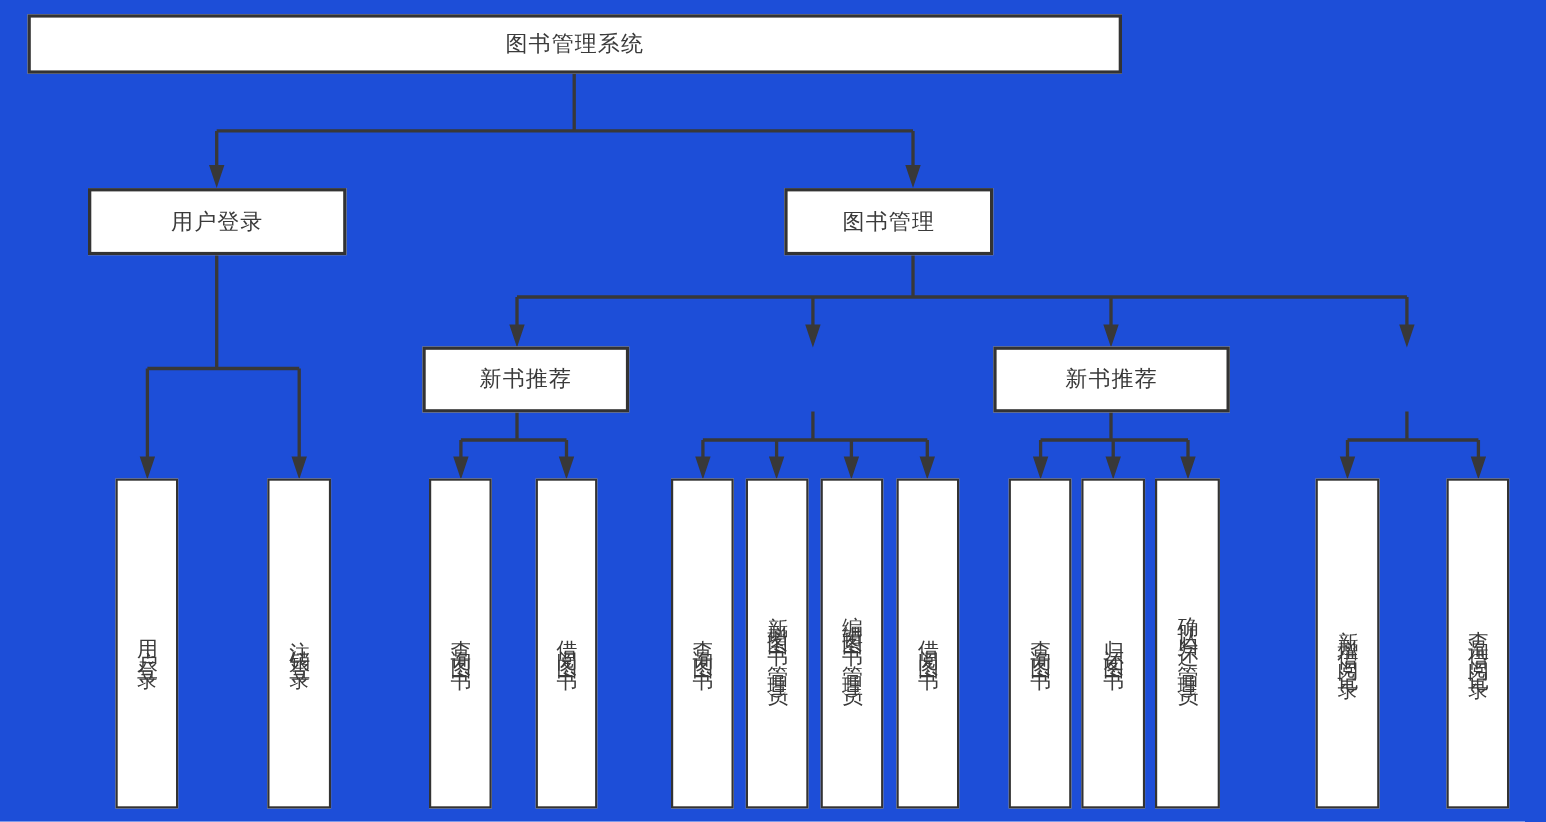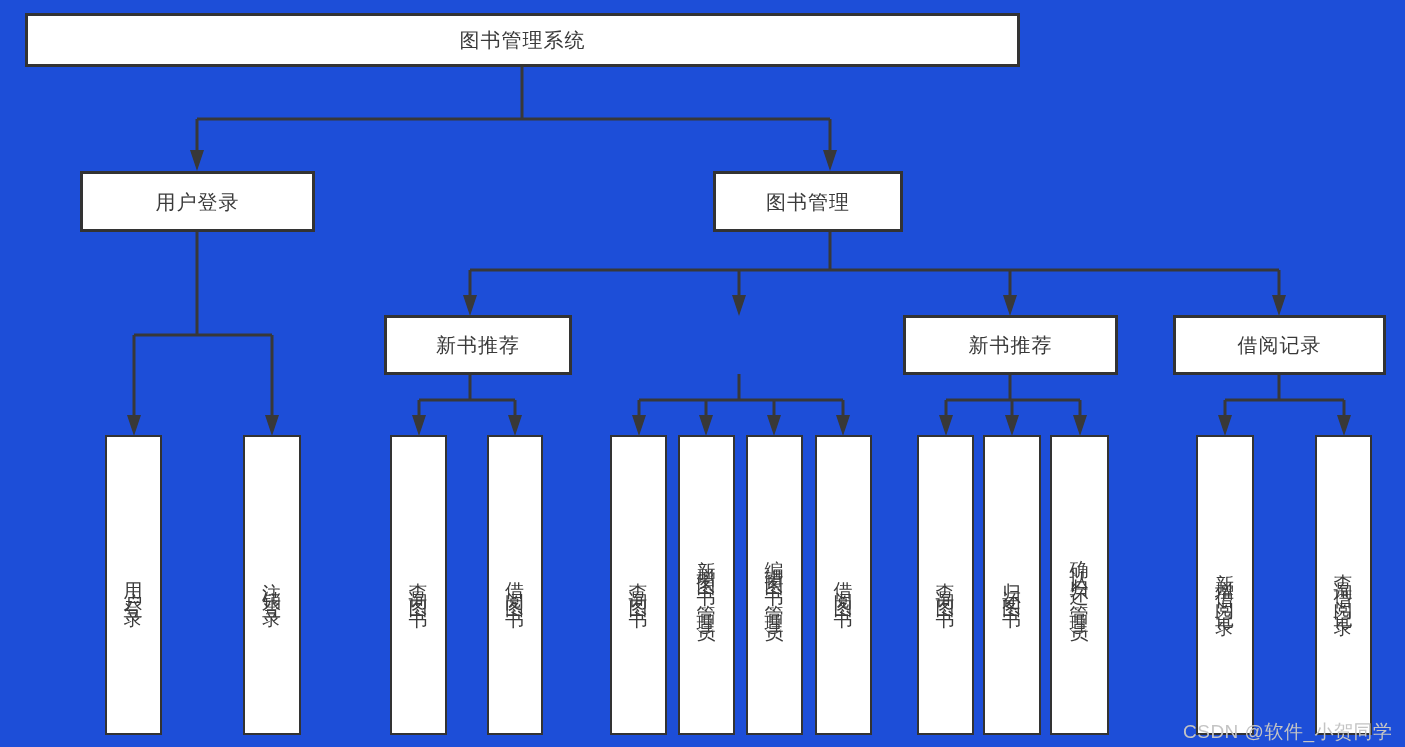--- a/index.html
+++ b/index.html
@@ -68,35 +68,33 @@
          M1225 436 l-7 -21 h14 z M1344 436 l-7 -21 h14 z" fill="#383838" stroke="none"></path>
   </svg>
 
   <div class="box" style="left:25px; top:13px; width:995px; height:54px;">图书管理系统</div>
 
   <div class="box" style="left:80px; top:171px; width:235px; height:61px;">用户登录</div>
   <div class="box" style="left:713px; top:171px; width:190px; height:61px;">图书管理</div>
 
   <div class="box" style="left:384px; top:315px; width:188px; height:60px;">新书推荐</div>
   <div class="box" style="left:903px; top:315px; width:215px; height:60px;">新书推荐</div>
-  <div class="box" style="left:1173px; top:315px; width:213px; height:60px;">借阅记录</div>
 
   <div class="box leaf" style="left:105px; top:435px; width:57px; height:300px;">用户登录</div>
   <div class="box leaf" style="left:243px; top:435px; width:58px; height:300px;">注销登录</div>
 
   <div class="box leaf" style="left:390px; top:435px; width:57px; height:300px;">查询图书</div>
   <div class="box leaf" style="left:487px; top:435px; width:56px; height:300px;">借阅图书</div>
 
   <div class="box leaf" style="left:610px; top:435px; width:57px; height:300px;">查询图书</div>
   <div class="box leaf" style="left:678px; top:435px; width:57px; height:300px;">新增图书（管理员）</div>
   <div class="box leaf" style="left:746px; top:435px; width:57px; height:300px;">编辑图书（管理员）</div>
   <div class="box leaf" style="left:815px; top:435px; width:57px; height:300px;">借阅图书</div>
 
   <div class="box leaf" style="left:917px; top:435px; width:57px; height:300px;">查询图书</div>
   <div class="box leaf" style="left:983px; top:435px; width:58px; height:300px;">归还图书</div>
   <div class="box leaf" style="left:1050px; top:435px; width:59px; height:300px;">确认归还（管理员）</div>
 
   <div class="box leaf" style="left:1196px; top:435px; width:58px; height:300px;">新增借阅记录</div>
   <div class="box leaf" style="left:1315px; top:435px; width:57px; height:300px;">查询借阅记录</div>
 
-  <div class="watermark" style="left:1183px; top:719px;">CSDN @软件_小贺同学</div>
 
 </div>
 
 </body></html>

